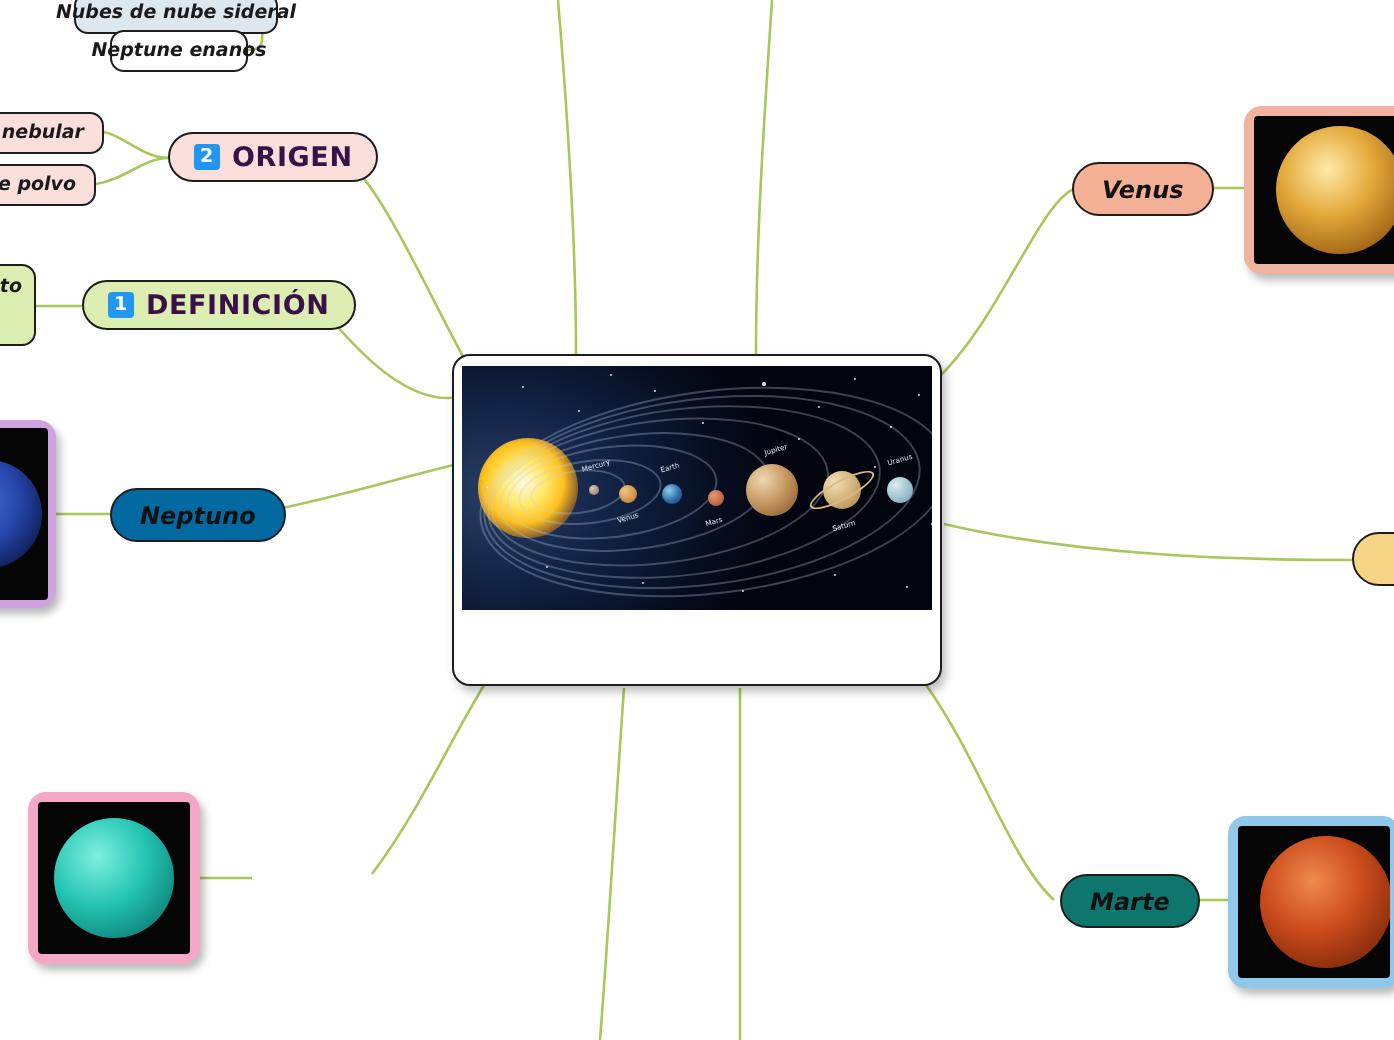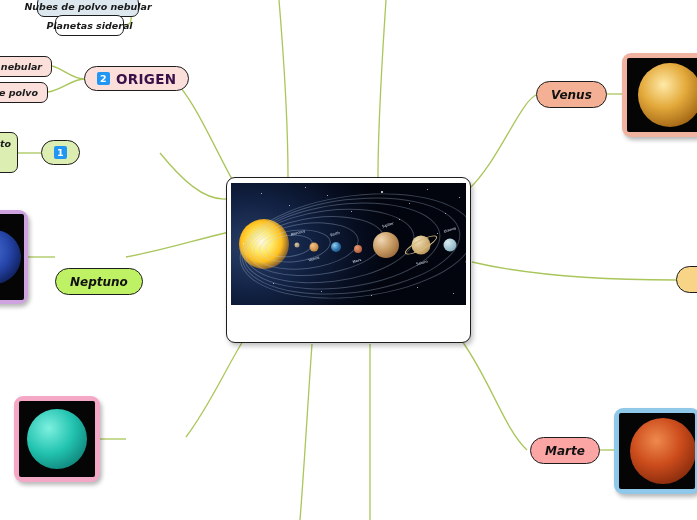--- a/index.html
+++ b/index.html
@@ -295,48 +295,49 @@
       <div class="star" style="left:12px;top:60px;width:1px;height:1px;"></div>
       <div class="star" style="left:168px;top:36px;width:1px;height:1px;"></div>
       <div class="star" style="left:206px;top:50px;width:1px;height:1px;"></div>
       <div class="star" style="left:74px;top:4px;width:1px;height:1px;"></div>
 
     </div>
   </div>
 
   <div class="node pill heading" style="left:41px;top:140px;background:#ddeeb2;">
     <span class="badge">1</span>
+    <span>DEFINICIÓN</span>
   </div>
 
   <div class="node rect leaf" style="left:-28px;top:132px;width:46px;height:41px;background:#ddeeb2;justify-content:flex-end;padding-right:6px;align-items:flex-start;padding-top:5px;">
     <span>to</span>
   </div>
 
   <div class="node pill heading" style="left:84px;top:66px;background:#fadfdb;">
     <span class="badge">2</span>
     <span>ORIGEN</span>
   </div>
 
   <div class="node rect leaf" style="left:-30px;top:56px;width:82px;background:#fadfdb;justify-content:flex-end;">
     <span>ótesis nebular</span>
   </div>
 
   <div class="node rect leaf" style="left:-30px;top:82px;width:78px;background:#fadfdb;justify-content:flex-end;">
     <span>nube de polvo</span>
   </div>
 
   <div class="node rect leaf" style="left:37px;top:-4px;width:102px;background:#dce7ee;">
-    <span>Nubes de polvo nebular</span>
+    <span>Nubes de nube sideral</span>
   </div>
 
   <div class="node rect leaf" style="left:55px;top:15px;width:69px;background:#ffffff;">
-    <span>Planetas sideral</span>
-  </div>
-
-  <div class="node pill planet-pill" style="left:55px;top:244px;background:#bef264;margin-top:24px;">
+    <span>Neptune enanos</span>
+  </div>
+
+  <div class="node pill planet-pill" style="left:55px;top:244px;background:#0369a1;">
     <span>Neptuno</span>
   </div>
 
   <div class="photo" style="left:-16px;top:210px;width:44px;height:94px;background:#cfa3e0;padding:4px;">
     <div class="inner">
       <div class="orb" style="width:54px;height:54px;left:18%;background:radial-gradient(circle at 38% 38%,#4d74d8,#2544a8 48%,#0e1d55 80%,#060c28);"></div>
     </div>
   </div>
 
 
@@ -349,21 +350,21 @@
   <div class="node pill planet-pill" style="left:536px;top:81px;background:#f3b095;">
     <span>Venus</span>
   </div>
 
   <div class="photo" style="left:622px;top:53px;width:84px;height:84px;background:#f0b3a0;padding:5px;">
     <div class="inner">
       <div class="orb" style="width:64px;height:64px;left:58%;background:radial-gradient(circle at 40% 34%,#ffeaa8,#e3a93a 40%,#a76b18 75%,#6e4409);"></div>
     </div>
   </div>
 
-  <div class="node pill planet-pill" style="left:530px;top:437px;background:#fca5a5;">
+  <div class="node pill planet-pill" style="left:530px;top:437px;background:#0f766e;">
     <span>Marte</span>
   </div>
 
   <div class="photo" style="left:614px;top:408px;width:86px;height:86px;background:#8fc8e8;padding:5px;">
     <div class="inner">
       <div class="orb" style="width:66px;height:66px;left:58%;background:radial-gradient(circle at 40% 34%,#ef8a4e,#cc4c1c 42%,#8d2e0e 76%,#4a1607);"></div>
     </div>
   </div>
 
   <div class="node pill planet-pill" style="left:676px;top:266px;width:56px;background:#f7d486;">

